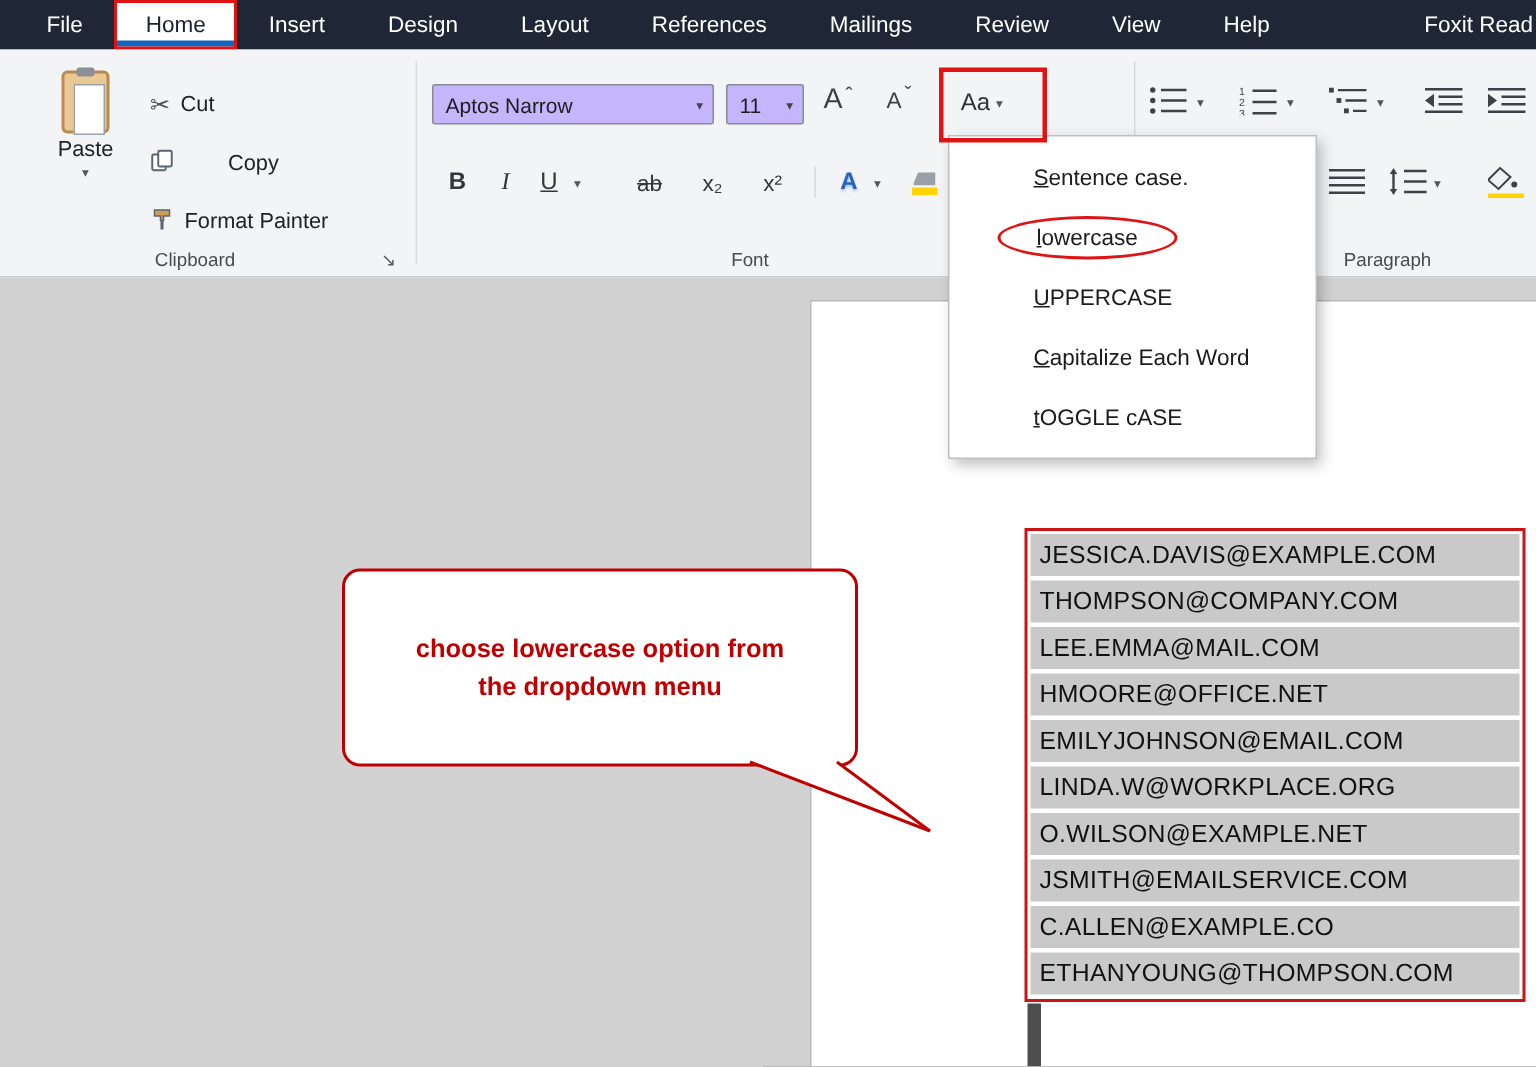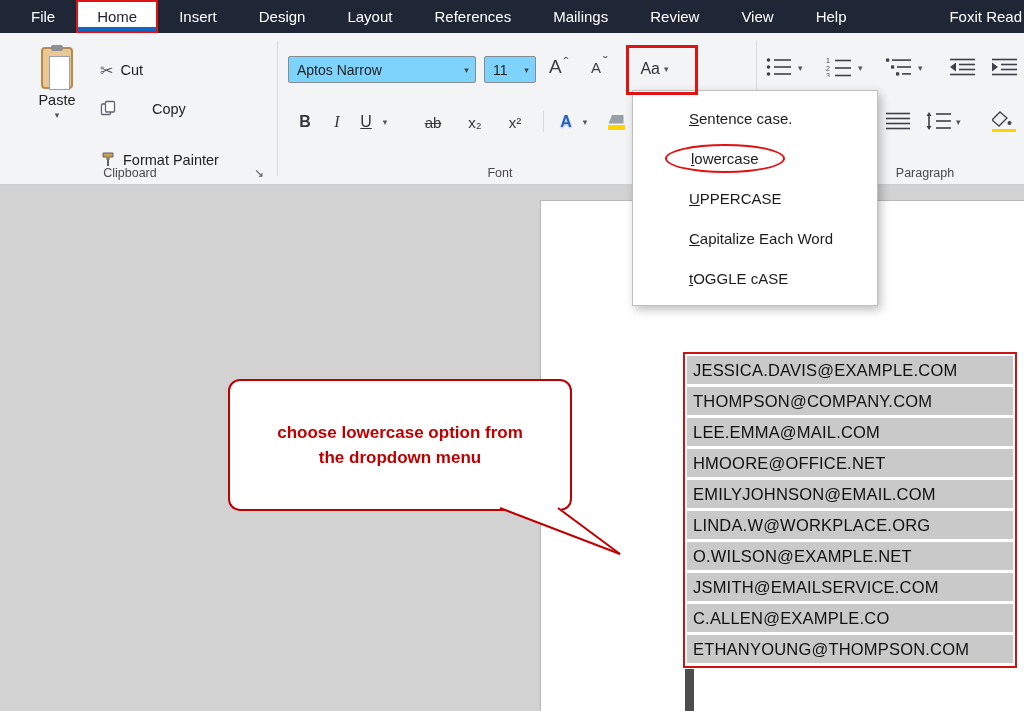--- a/index.html
+++ b/index.html
@@ -27,21 +27,21 @@
   .clipbrd { width:32px; height:42px; background:#e9c globe894; background:#e9c894; border:2px solid #b98a4e; border-radius:4px; position:relative; }
   .clipbrd .clip { position:absolute; top:-4px; left:8px; width:12px; height:6px; background:#8a8f98; border-radius:2px; }
   .clipbrd .paper { position:absolute; left:6px; top:7px; width:21px; height:34px; background:#fff; border:1px solid #9aa0a8; }
   .paste-btn .lbl { font-size:14.5px; }
   .chev { font-size:9px; color:#555; line-height:1; }
 
   .small-btn { position:absolute; display:flex; align-items:center; gap:7px; font-size:14.5px;
                color:#222; height:26px; cursor:pointer; }
   .cut-glyph { font-size:16px; color:#4a4f57; }
 
-  .combo { position:absolute; height:27px; background:#7dd3fc; border:1px solid #868c93; border-radius:2px;
+  .combo { position:absolute; height:27px; background:#c4b5fd; border:1px solid #868c93; border-radius:2px;
            display:flex; align-items:center; font-size:14px; color:#1e1e1e; cursor:pointer; }
   .combo .val { flex:1; padding-left:8px; white-space:nowrap; overflow:hidden; }
   .combo .cv { width:17px; text-align:center; font-size:9px; color:#444; }
 
   .fbtn { position:absolute; display:flex; align-items:flex-end; gap:2px; cursor:pointer; color:#3b3f46; }
   .bigA { font-size:19px; line-height:1; }
   .medA { font-size:15px; line-height:1; }
   .caret-sm { font-size:14px; line-height:1; transform:translateY(-6px); }
 
   .case-btn { position:absolute; left:631px; top:22px; width:47px; height:28px; display:flex;
@@ -127,21 +127,21 @@
     </div>
     <div class="small-btn" style="left:100px; top:63px;gap:36px;">
       <span>
         <svg width="16" height="16">
             <rect x="1.5" y="4" width="9" height="10.5" rx="1" fill="#fff" stroke="#5b6470" stroke-width="1.3"></rect>
             <rect x="5.5" y="1.5" width="9" height="10.5" rx="1" fill="#fff" stroke="#5b6470" stroke-width="1.3"></rect>
           </svg>
       </span>
       <span>Copy</span>
     </div>
-    <div class="small-btn" style="left:100px; top:102px;margin-top:12px;">
+    <div class="small-btn" style="left:100px; top:102px;">
       <span>
         <svg width="16" height="16">
             <path d="M3 2 h10 v4 h-4 v3 h-2 v-3 h-4 z" fill="#cfa14f" stroke="#5b6470" stroke-width="1"></path>
             <rect x="7" y="9" width="2" height="6" fill="#5b6470"></rect>
           </svg>
       </span>
       <span>Format Painter</span>
     </div>
     <div class="group-label" style="left:55px; width:150px;">Clipboard</div>
     <div class="launcher" style="left:254px;">↘</div>

